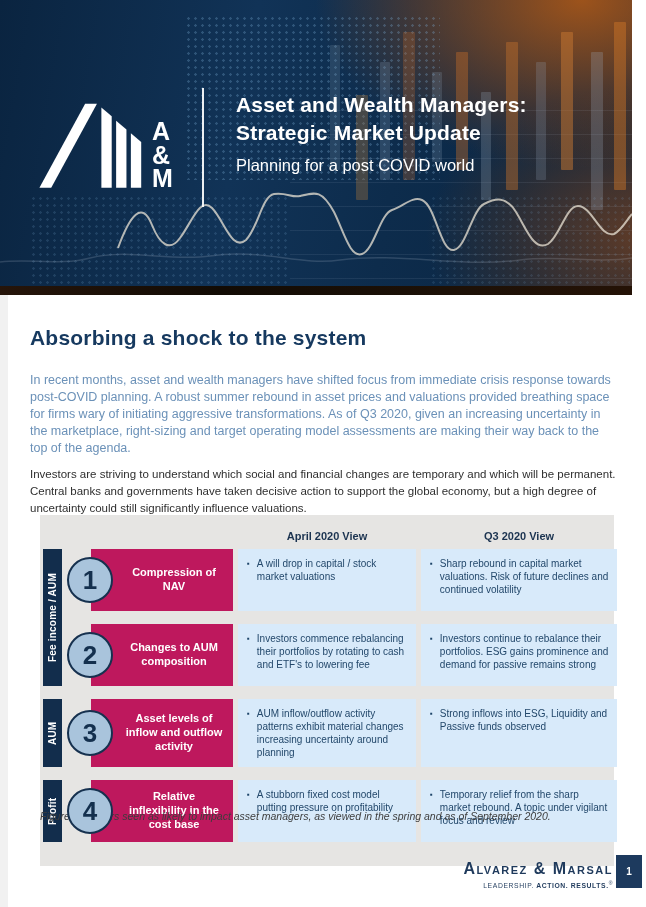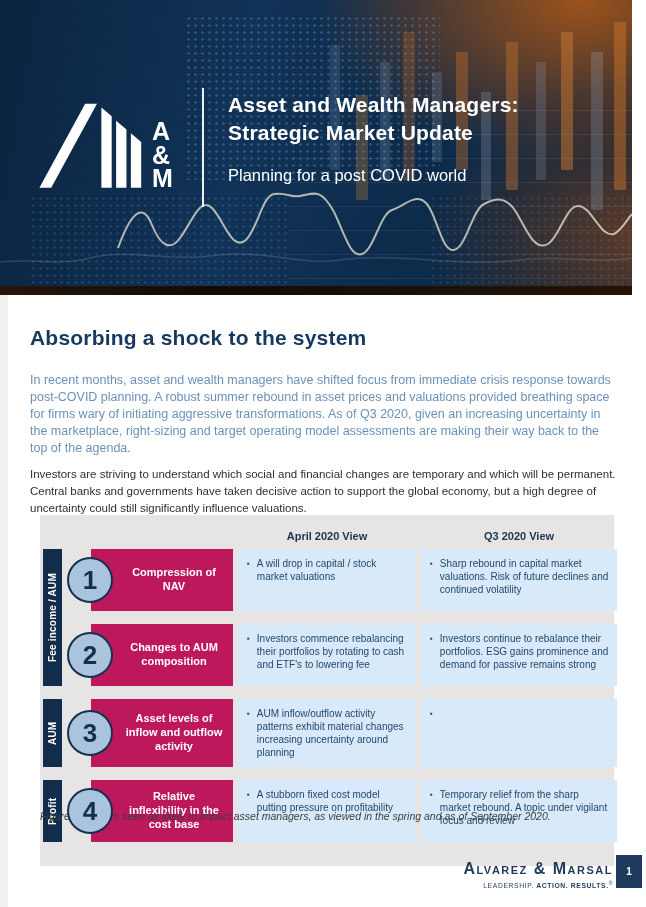--- a/index.html
+++ b/index.html
@@ -24,23 +24,23 @@
   .wave { position:absolute; left:0; top:0; }
   .banner-shade { position:absolute; left:0; top:286px; width:632px; height:9px;
     background:linear-gradient(90deg,#26150a 0%, #120b04 35%, #1d1107 70%, #241206 100%); }
 
   
   .logo { position:absolute; left:35px; top:85px; width:162px; height:126px; color:#ffffff; }
   .logo svg { position:absolute; left:0; top:0; }
   .logo-letters { position:absolute; left:117px; top:35px; font-weight:bold; font-size:25px; line-height:0.94; letter-spacing:0; }
   .divider { position:absolute; left:202px; top:88px; width:2px; height:119px; background:rgba(255,255,255,0.92); }
 
-  .banner-text { position:absolute; left:228px; top:91px; color:#ffffff; }
+  .banner-text { position:absolute; left:236px; top:91px; color:#ffffff; }
   .banner-title { font-size:21px; font-weight:bold; line-height:28px; letter-spacing:0.2px; }
-  .banner-subtitle { margin-top:19px; font-size:16.5px; font-weight:400; }
+  .banner-subtitle { margin-top:9px; font-size:16.5px; font-weight:400; }
   .banner-date { margin-top:7px; font-size:11px; font-weight:600; }
 
   .edge-strip-left { position:absolute; left:0; top:295px; width:8px; height:612px; background:#f1f1f1; }
 
   
   .article { position:absolute; left:30px; top:326px; width:586px; }
   .article h1 { color:#16395f; font-size:21px; font-weight:bold; letter-spacing:0.2px; }
   .lead { margin-top:22px; color:#6b91b8; font-size:12.5px; line-height:17px; }
   .second { margin-top:9px; color:#2f2f2f; font-size:11.5px; line-height:17px; }
 
@@ -188,20 +188,21 @@
         <div class="title-box">
             <span>Asset levels of inflow and outflow activity</span>
           </div>
       </div>
       <div class="cell" style="grid-row:3;">
         <span class="bullet">▪</span>
         <span class="cell-text">AUM inflow/outflow activity patterns exhibit material changes increasing uncertainty around planning</span>
       </div>
       <div class="cell" style="grid-row:3;">
         <span class="bullet">▪</span>
+        <span class="cell-text">Strong inflows into ESG, Liquidity and Passive funds observed</span>
       </div>
 
       <div class="side-label" style="grid-row:4;">Profit</div>
       <div class="row-title-zone" style="grid-row:4; grid-column:2;">
         <div class="num-circle">4</div>
         <div class="title-box">
             <span>Relative inflexibility in the cost base</span>
           </div>
       </div>
       <div class="cell" style="grid-row:4;">

